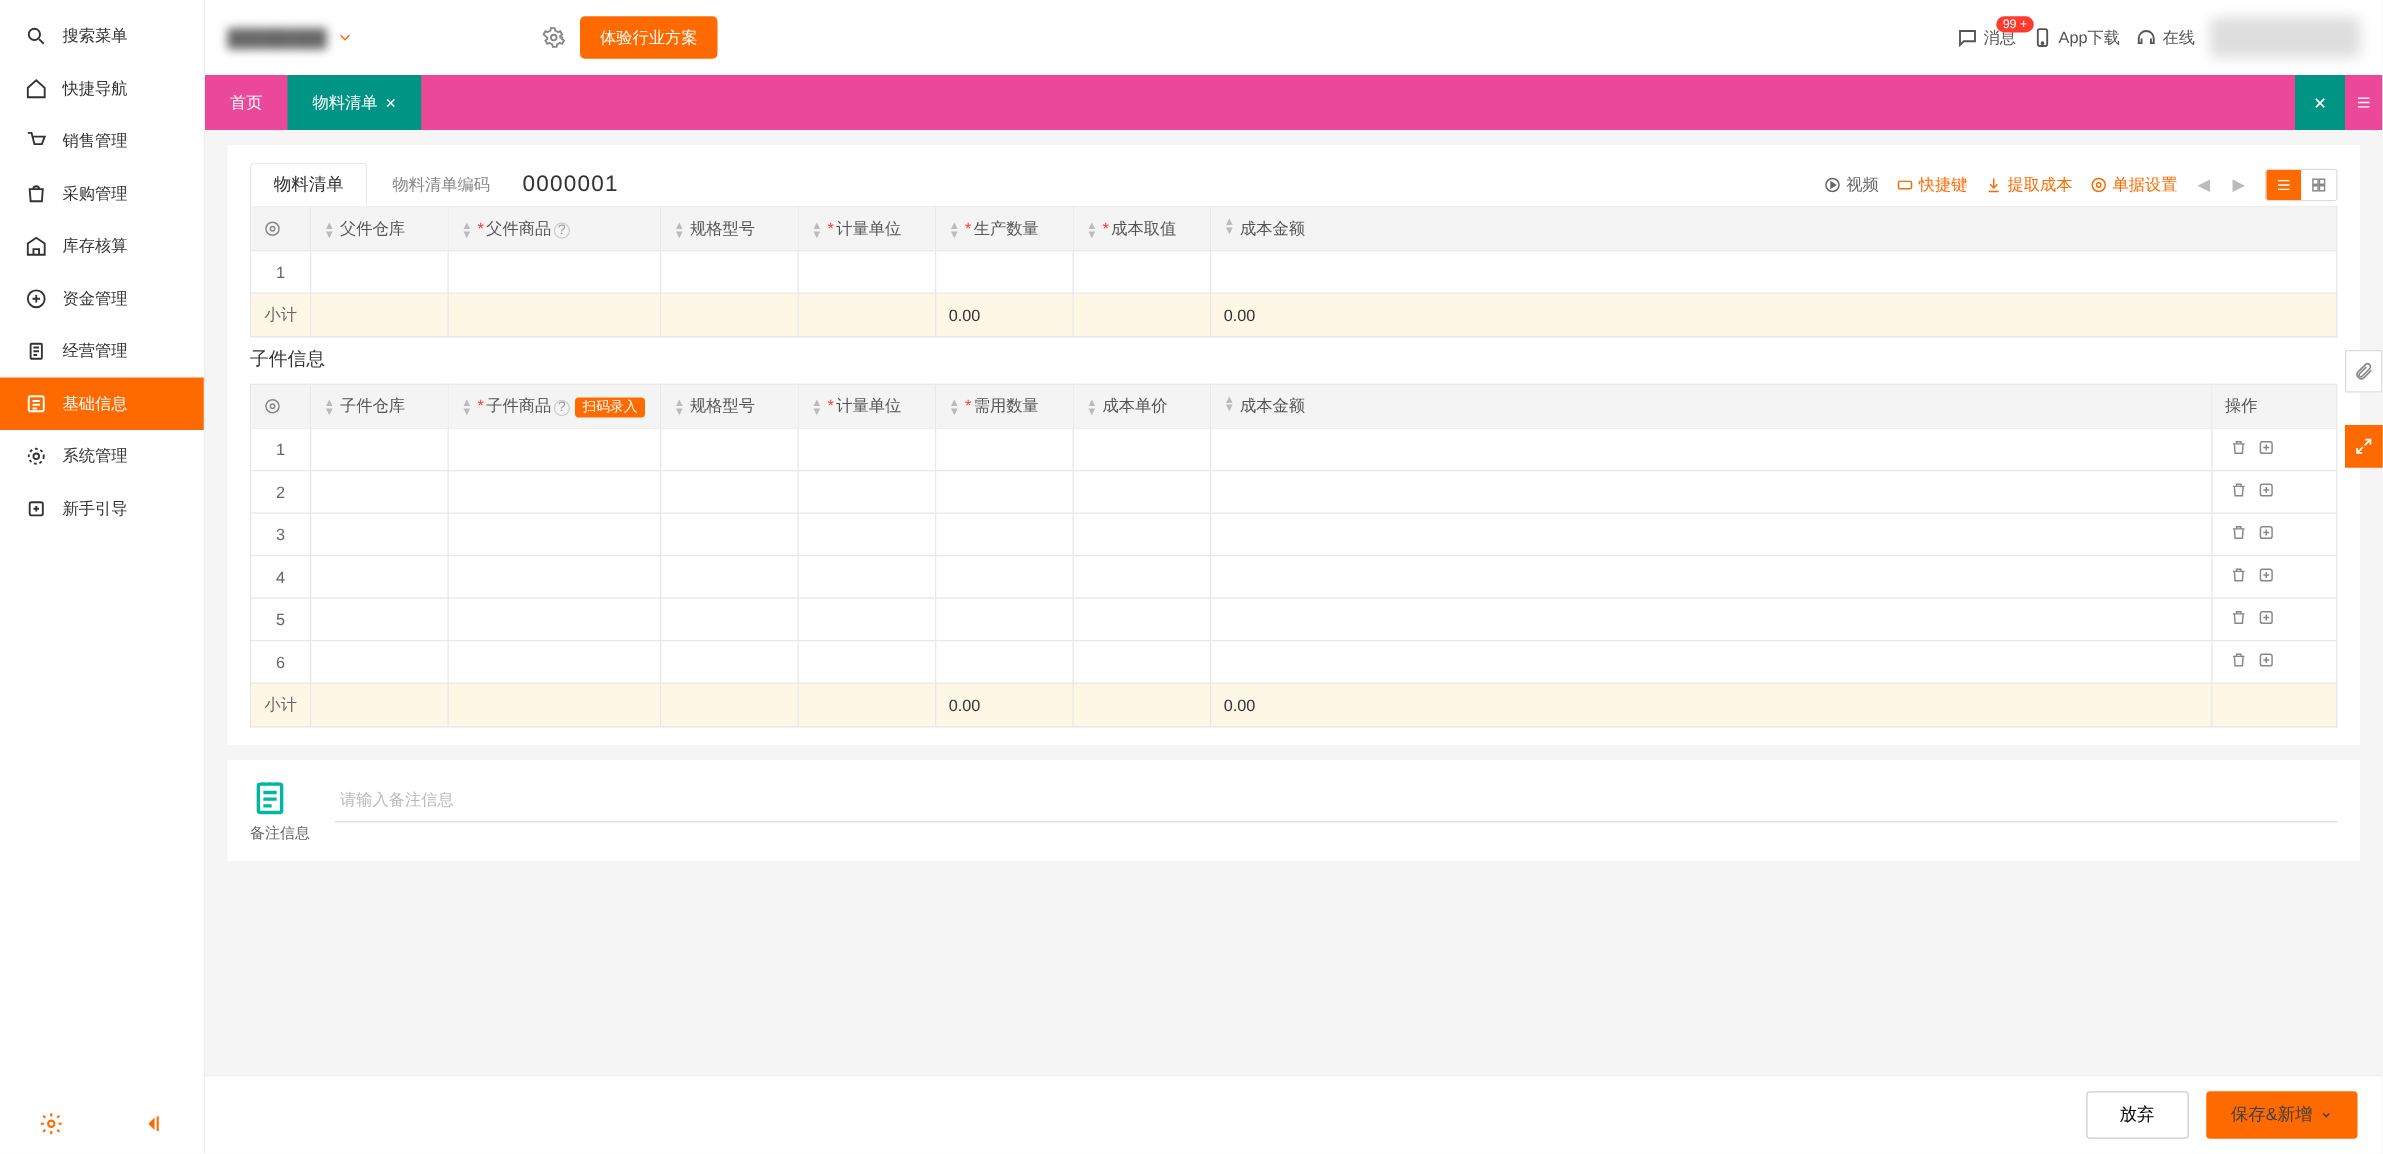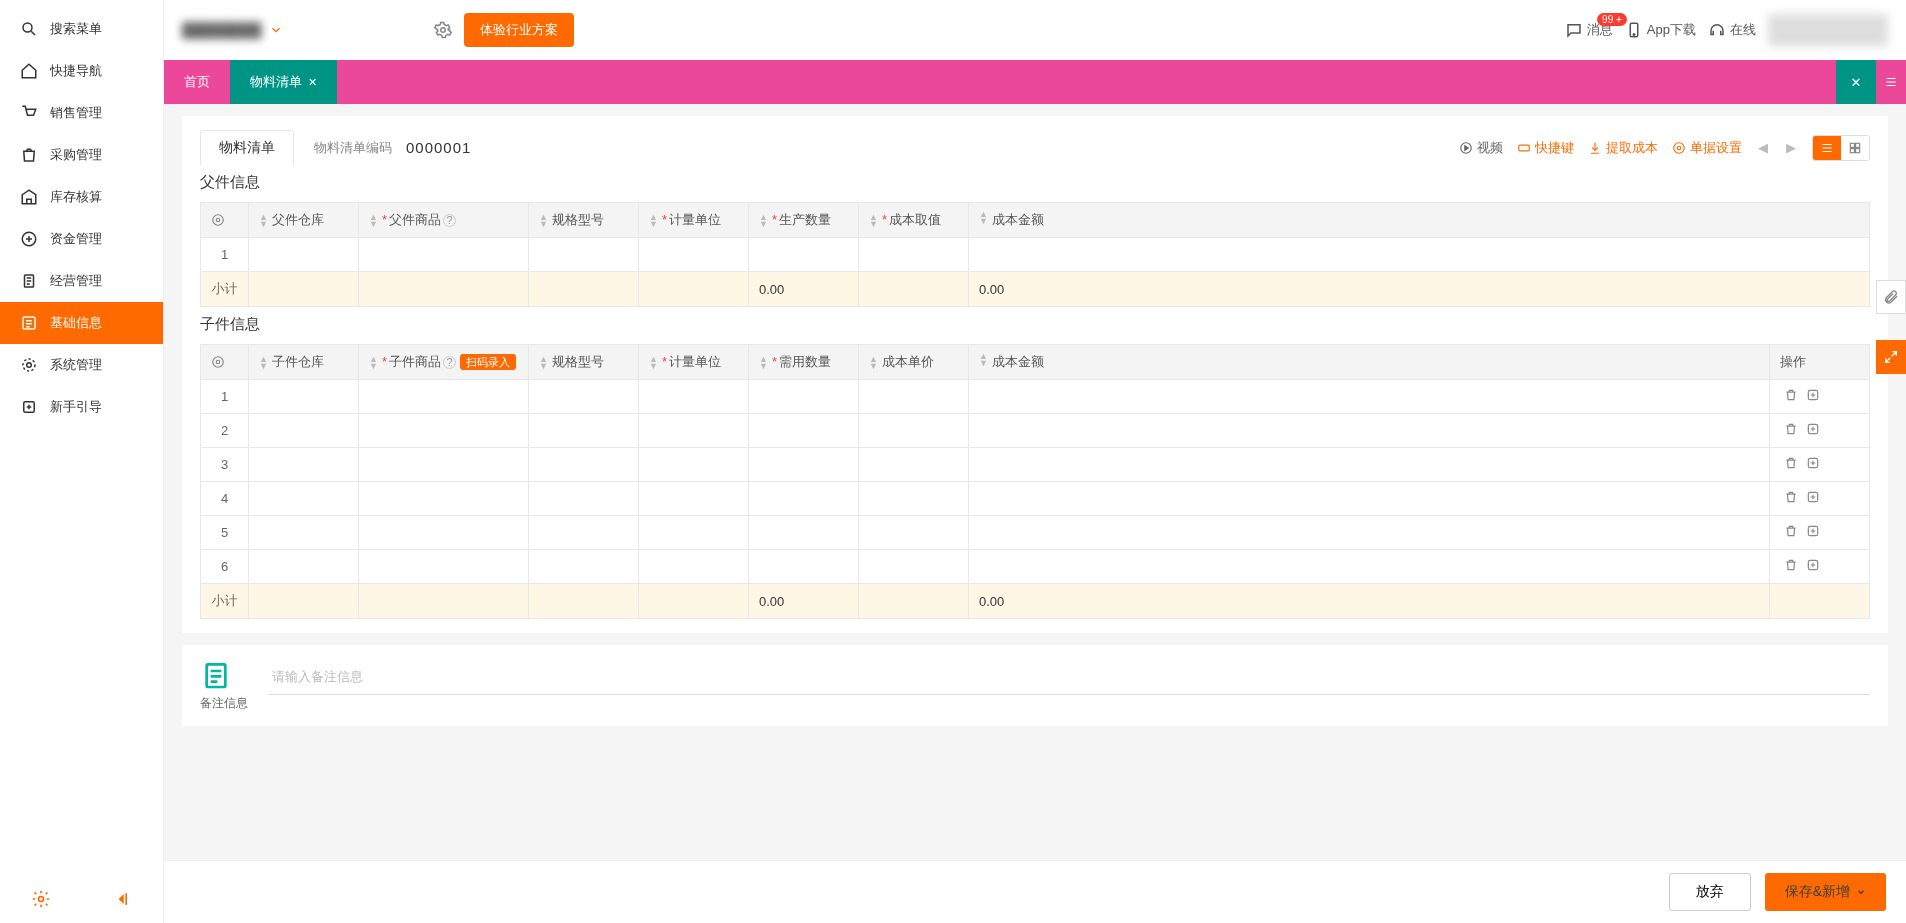--- a/index.html
+++ b/index.html
@@ -45,21 +45,21 @@
 .tabs-menu { width: 30px; height: 44px; display: flex; align-items: center; justify-content: center; color: #fff; cursor: pointer; }
 
 
 .content { flex: 1; padding: 12px 18px; overflow: auto; background: #f5f5f5; display: flex; flex-direction: column; gap: 12px; }
 .card { background: #fff; padding: 14px 18px; }
 
 
 .toolbar { display: flex; align-items: center; }
 .tab-chip { border: 1px solid #e5e5e5; border-bottom: none; padding: 8px 18px; border-radius: 4px 4px 0 0; background: #fff; font-size: 14px; }
 .bom-code-label { color: #888; margin-left: 20px; font-size: 13px; }
-.bom-code-val { font-size: 15px; margin-left: 14px; letter-spacing: 1px; }
+.bom-code-val { font-size: 18px; margin-left: 26px; letter-spacing: 1px; }
 .toolbar-right { margin-left: auto; display: flex; align-items: center; gap: 14px; }
 .tb-link { display: flex; align-items: center; gap: 4px; color: #666; cursor: pointer; font-size: 13px; }
 .tb-link.orange { color: #ff6a00; }
 .tb-icon { width: 14px; height: 14px; }
 .view-toggle { display: flex; border: 1px solid #ddd; border-radius: 3px; overflow: hidden; }
 .vt-btn { width: 28px; height: 24px; display: flex; align-items: center; justify-content: center; cursor: pointer; background: #fff; }
 .vt-btn.active { background: #ff6a00; color: #fff; }
 .arrow-btn { color: #bbb; cursor: pointer; padding: 0 2px; }
 
 
@@ -292,21 +292,20 @@
                     <rect x="4" y="4" width="7" height="7"></rect>
                     <rect x="13" y="4" width="7" height="7"></rect>
                     <rect x="4" y="13" width="7" height="7"></rect>
                     <rect x="13" y="13" width="7" height="7"></rect>
                   </svg>
               </div>
             </div>
           </div>
         </div>
 
-        <div class="sec-title">父件信息</div>
         <table class="tbl">
           <colgroup>
             <col style="width:48px">
               <col style="width:110px">
               <col style="width:170px">
               <col style="width:110px">
               <col style="width:110px">
               <col style="width:110px">
               <col style="width:110px">
               <col>

